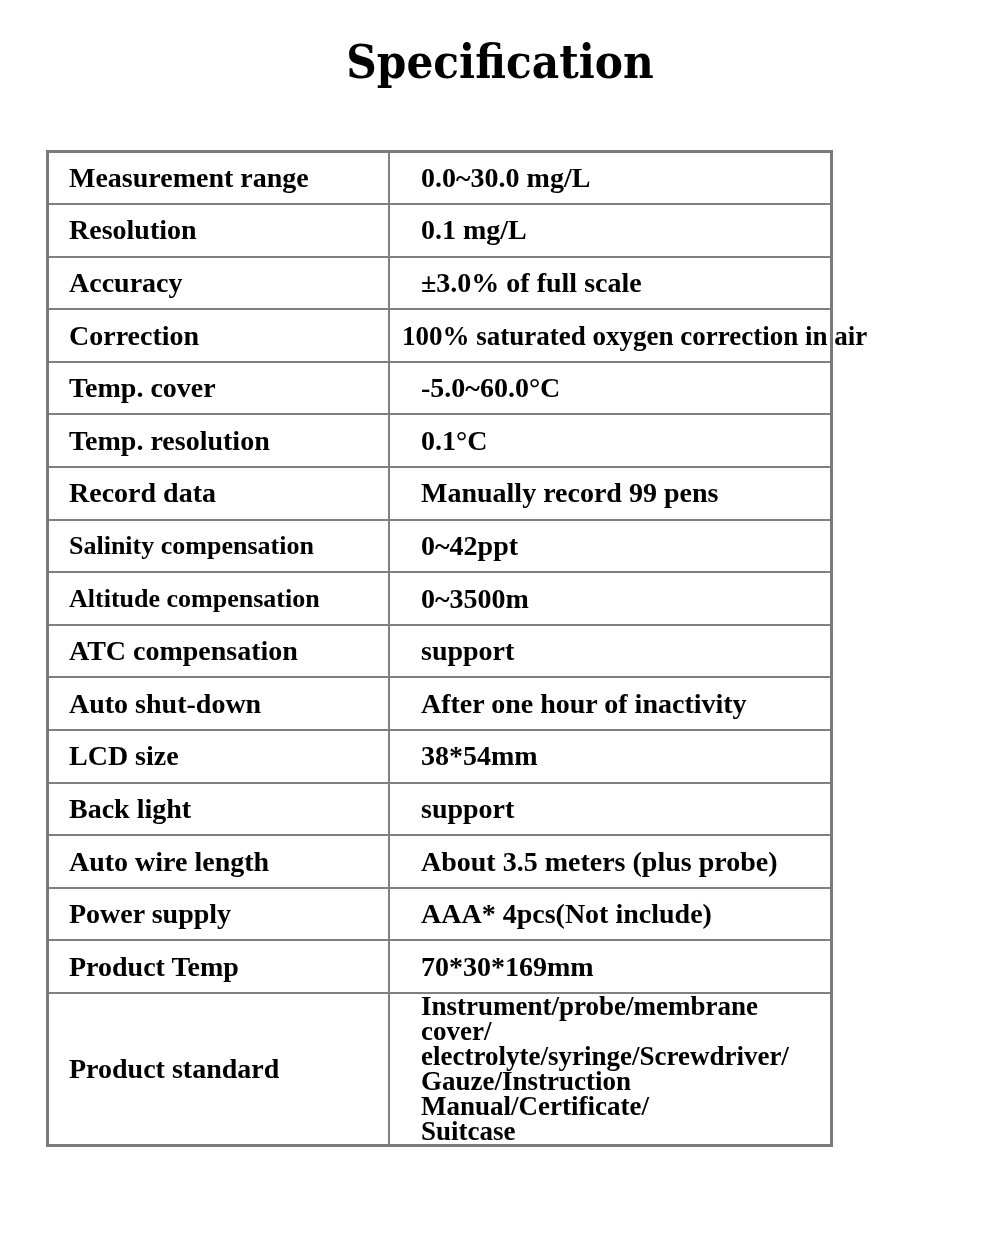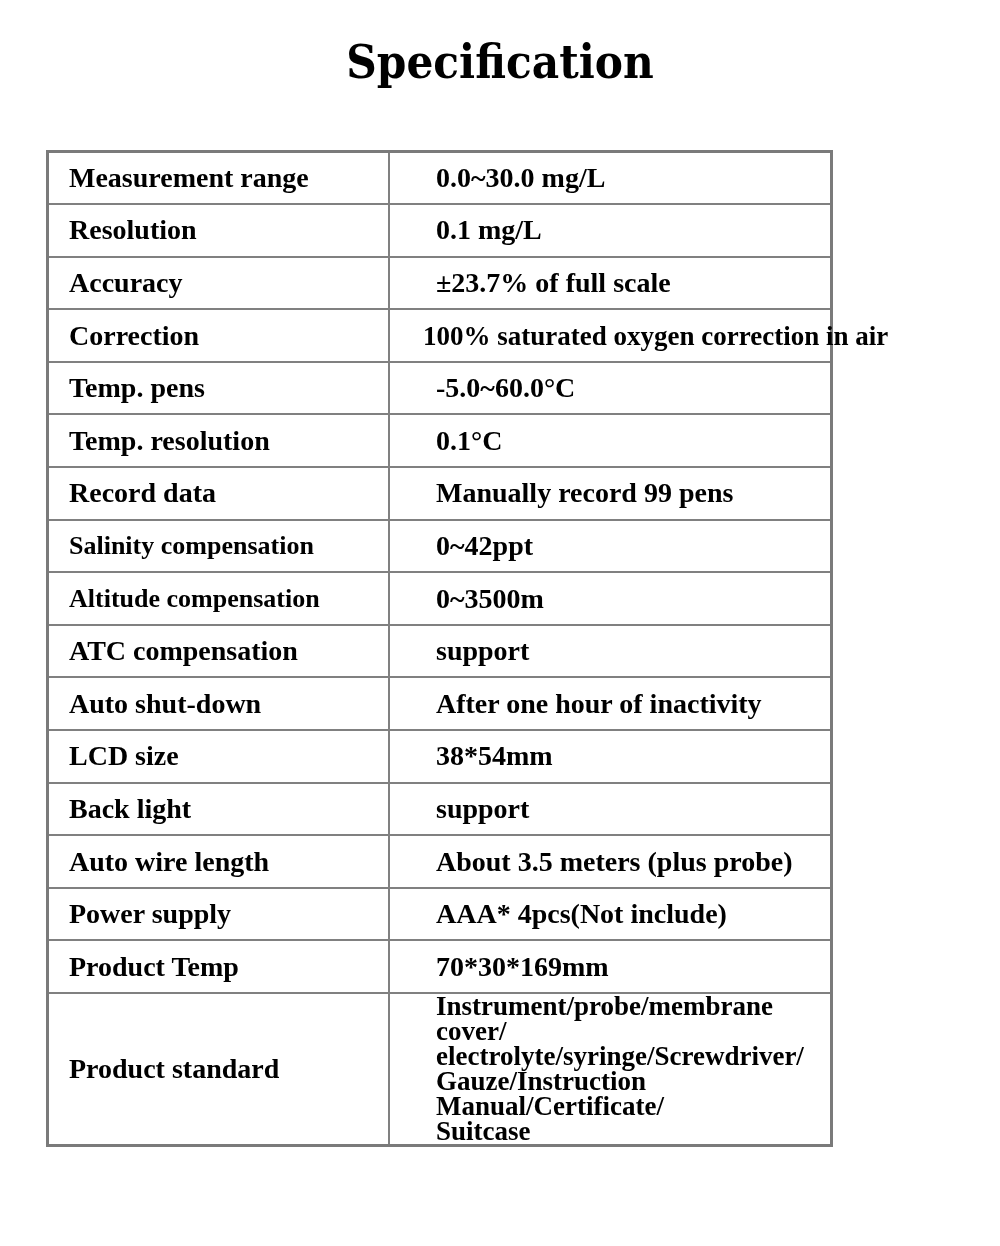--- a/index.html
+++ b/index.html
@@ -46,21 +46,21 @@
       font-size: 28px;
       line-height: 28px;
       white-space: nowrap;
       overflow: visible;
     }
     .spec-table td.label {
       width: 319px;
       padding-left: 20px;
     }
     .spec-table td.value {
-      padding-left: 46px;
+      padding-left: 31px;
     }
     .spec-table tr.row {
       height: 52.6px;
     }
     .spec-table tr.row-tall {
       height: 106px;
     }
     .multi {
       white-space: normal !important;
       line-height: 25px !important;
@@ -80,28 +80,28 @@
     <tr class="row">
       <td class="label">Measurement range</td>
       <td class="value">0.0~30.0 mg/L</td>
     </tr>
     <tr class="row">
       <td class="label">Resolution</td>
       <td class="value">0.1 mg/L</td>
     </tr>
     <tr class="row">
       <td class="label">Accuracy</td>
-      <td class="value">±23.7% of full scale</td>
+      <td class="value">±3.0% of full scale</td>
     </tr>
     <tr class="row">
       <td class="label">Correction</td>
-      <td class="value" style="padding-left:33px; font-size:27px;">100% saturated oxygen correction in air</td>
+      <td class="value" style="padding-left:12px; font-size:27px;">100% saturated oxygen correction in air</td>
     </tr>
     <tr class="row">
-      <td class="label">Temp. pens</td>
+      <td class="label">Temp. cover</td>
       <td class="value">-5.0~60.0°C</td>
     </tr>
     <tr class="row">
       <td class="label">Temp. resolution</td>
       <td class="value">0.1°C</td>
     </tr>
     <tr class="row">
       <td class="label">Record data</td>
       <td class="value">Manually record 99 pens</td>
     </tr>

